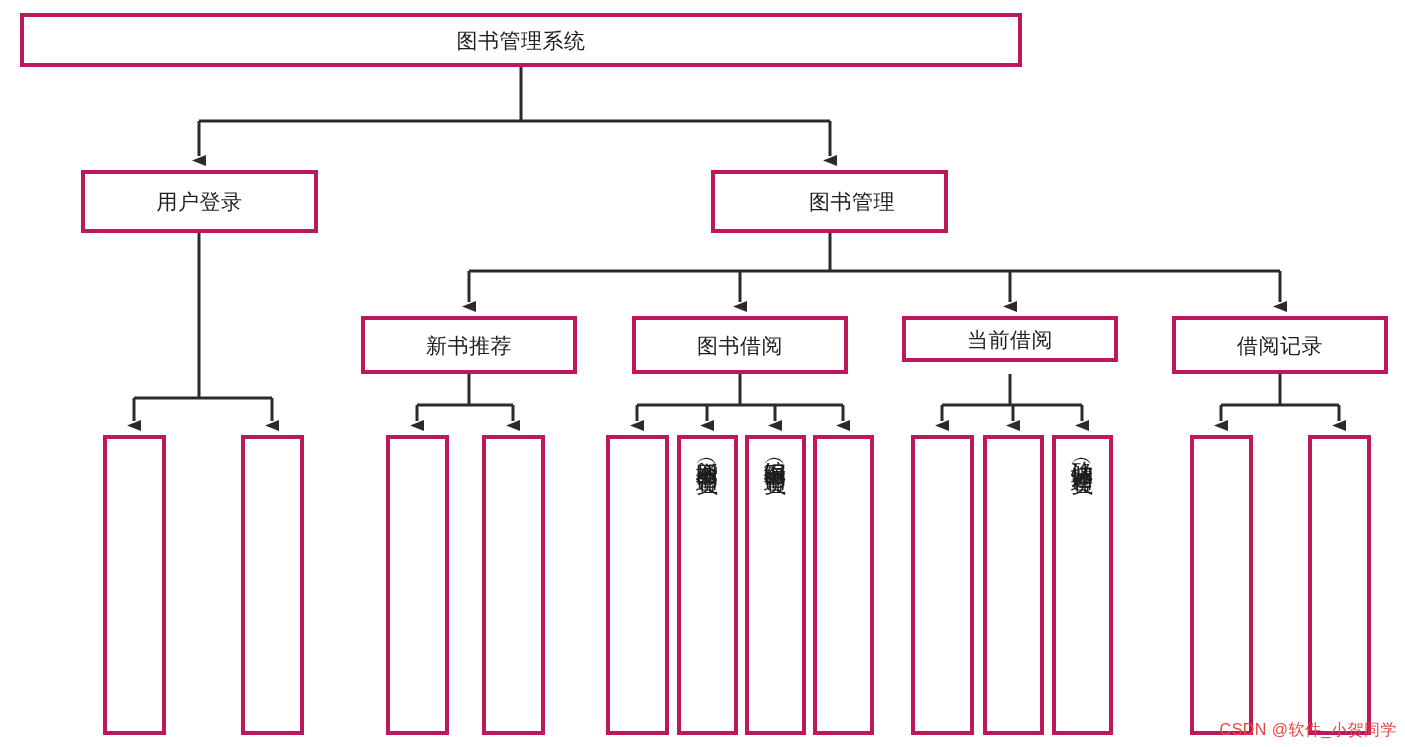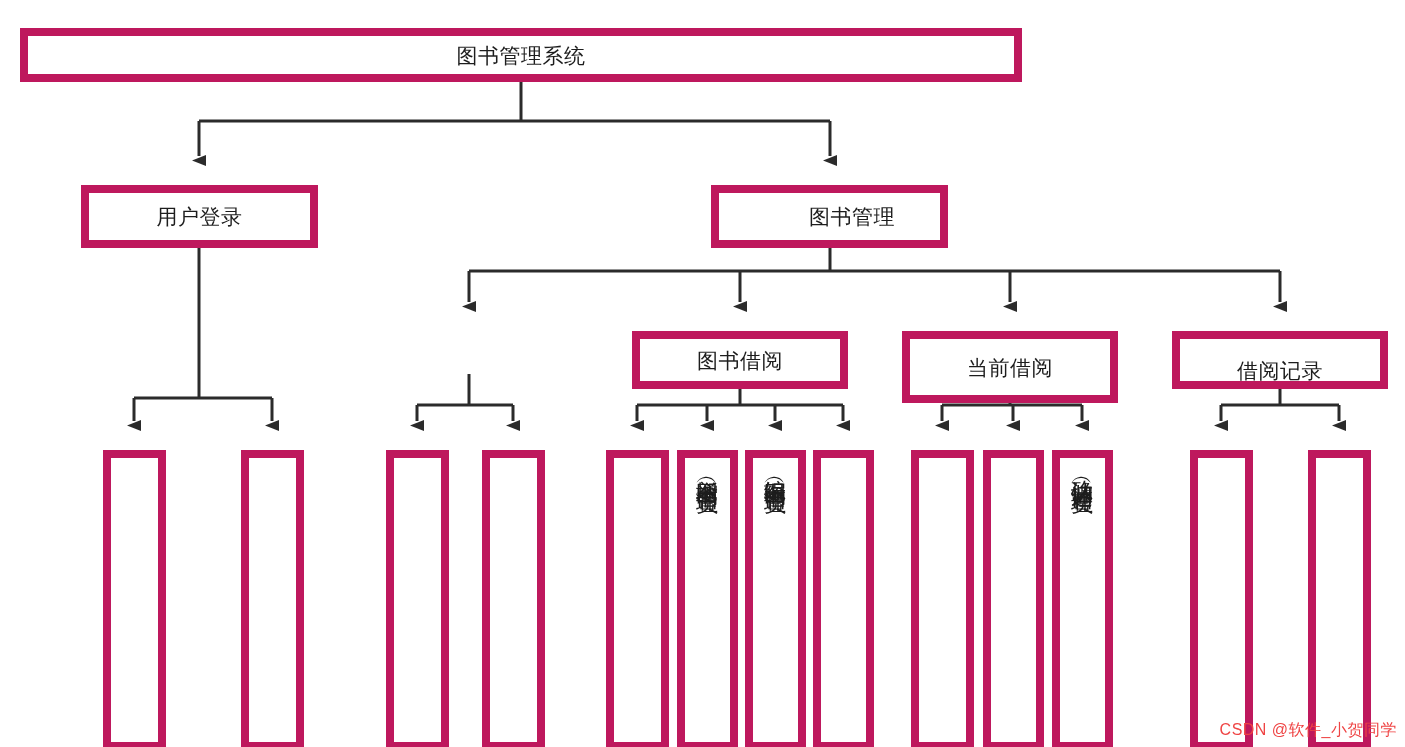--- a/index.html
+++ b/index.html
@@ -22,26 +22,25 @@
     left: 0;
     top: 0;
     width: 1405px;
     height: 747px;
     pointer-events: none;
   }
   .node-box {
     position: absolute;
     box-sizing: border-box;
     background: #ffffff;
-    border: 8px solid #be185d;
+    border: 4px solid #be185d;
     display: flex;
     align-items: center;
     justify-content: center;
     overflow: hidden;
-    margin-top: 15px;
   }
   .node-box.horiz .node-label {
     font-size: 21px;
     color: #1d1d1d;
     letter-spacing: 0.5px;
     white-space: nowrap;
     line-height: 1;
   }
   .node-box.vert {
     align-items: flex-end;
@@ -143,27 +142,30 @@
     <span class="node-label">图书管理系统</span>
   </div>
 
   <div class="node-box horiz" style="left:81px; top:170px; width:237px; height:63px;">
     <span class="node-label">用户登录</span>
   </div>
   <div class="node-box horiz" style="left:711px; top:170px; width:237px; height:63px;padding-left:45px;">
     <span class="node-label">图书管理</span>
   </div>
 
+  <div class="node-box horiz" style="left:361px; top:316px; width:216px; height:58px;">
+    <span class="node-label">新书推荐</span>
+  </div>
   <div class="node-box horiz" style="left:632px; top:316px; width:216px; height:58px;">
     <span class="node-label">图书借阅</span>
   </div>
-  <div class="node-box horiz" style="left:902px; top:316px; width:216px; height:72px;">
+  <div class="node-box horiz" style="left:902px; top:316px; width:216px; height:46px;">
     <span class="node-label">当前借阅</span>
   </div>
-  <div class="node-box horiz" style="left:1172px; top:316px; width:216px; height:58px;align-items:flex-end;">
+  <div class="node-box horiz" style="left:1172px; top:316px; width:216px; height:58px;">
     <span class="node-label">借阅记录</span>
   </div>
 
   <div class="node-box vert" style="left:103px; top:435px; width:63px; height:300px;">
     <span class="node-label">用户登录</span>
   </div>
   <div class="node-box vert" style="left:241px; top:435px; width:63px; height:300px;">
     <span class="node-label">注销登录</span>
   </div>
 

